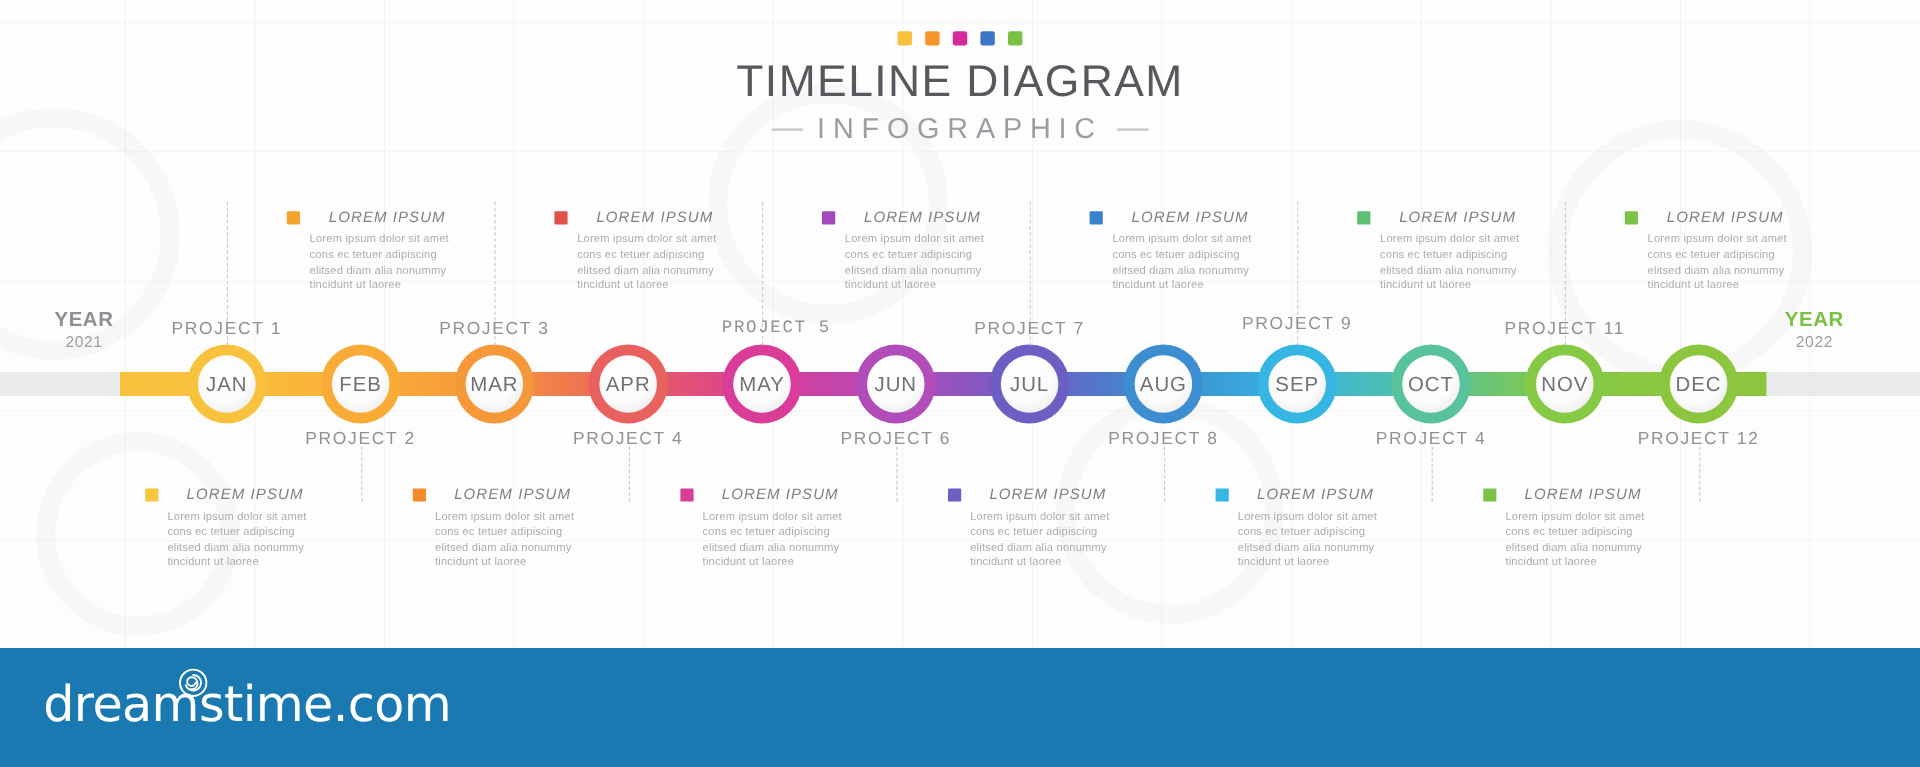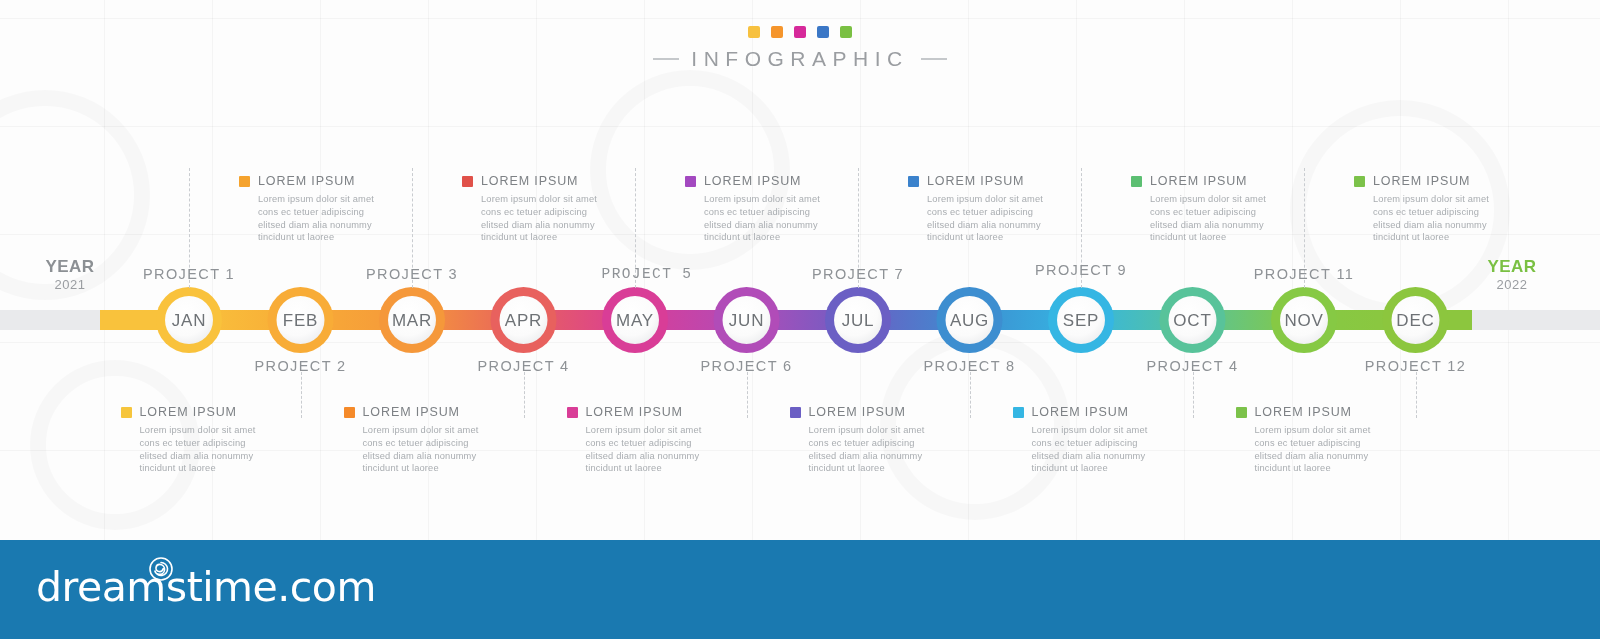--- a/index.html
+++ b/index.html
@@ -37,21 +37,21 @@
 
   
   #title-block { position:absolute; left:0; top:26px; width:1600px; text-align:center; }
   #dots { display:flex; gap:11px; justify-content:center; margin-bottom:9px; }
   #dots i { width:12px; height:12px; border-radius:2px; display:block; }
   #main-title {
     font-size:37px; letter-spacing:1.2px; color:#55585c;
     font-weight:400;
   }
   #sub-wrap { display:flex; align-items:center; justify-content:center; gap:12px; margin-top:5px; }
-  #sub-title { font-size:21px; letter-spacing:6.5px; color:#9a9da1; font-weight:400; }
+  #sub-title { font-size:24px; letter-spacing:6.5px; color:#9a9da1; font-weight:400; }
   .sub-rule { width:26px; height:2px; background:#c5c8cb; }
 
   
   .year-box { position:absolute; text-align:center; width:120px; }
   .year-word { font-size:17px; font-weight:700; letter-spacing:.5px; line-height:1.05; }
   .year-num  { font-size:13px; color:#9a9da1; letter-spacing:.5px; margin-top:1px; }
   #year-left  { left:10px; top:258px; }
   #year-left .year-word { color:#8c9094; }
   #year-right { left:1452px; top:258px; }
   #year-right .year-word { color:#7ac043; }
@@ -65,21 +65,21 @@
   #chain svg { display:block; }
 
   
   .proj {
     position:absolute; width:170px; text-align:center;
     font-size:14.5px; letter-spacing:1.4px; color:#8e9296;
   }
 
   
   .callout { position:absolute; width:175px; }
-  .co-head { display:flex; align-items:flex-start; gap:8px; }
+  .co-head { display:flex; align-items:flex-start; gap:24px;font-style:italic; }
   .co-sq { width:11px; height:11px; border-radius:1px; flex:0 0 auto; margin-top:2px; }
   .co-title { font-size:12.5px; letter-spacing:.9px; color:#7d8185; }
   .co-body {
     margin-top:5px; margin-left:19px;
     font-size:9.3px; line-height:1.38; color:#a9adb1; letter-spacing:.15px;
   }
   .co-body.narrow { width:128px; }
 
   
   .dash { position:absolute; border-left:1px dashed #c9ccd0; }
@@ -113,20 +113,21 @@
   <div class="wm-ring" style="left:1290px; top:100px; width:220px; height:220px;"></div>
 
   <div id="title-block">
     <div id="dots">
         <i style="background: rgb(247, 193, 63);"></i>
         <i style="background: rgb(245, 149, 44);"></i>
         <i style="background: rgb(214, 41, 154);"></i>
         <i style="background: rgb(59, 119, 198);"></i>
         <i style="background: rgb(122, 192, 67);"></i>
       </div>
+    <div id="main-title">TIMELINE DIAGRAM</div>
     <div id="sub-wrap">
       <span class="sub-rule"></span>
       <span id="sub-title">INFOGRAPHIC</span>
       <span class="sub-rule"></span>
     </div>
   </div>
 
   <div class="year-box" id="year-left">
     <div class="year-word" style="color: rgb(140, 144, 148);">YEAR</div>
     <div class="year-num">2021</div>

